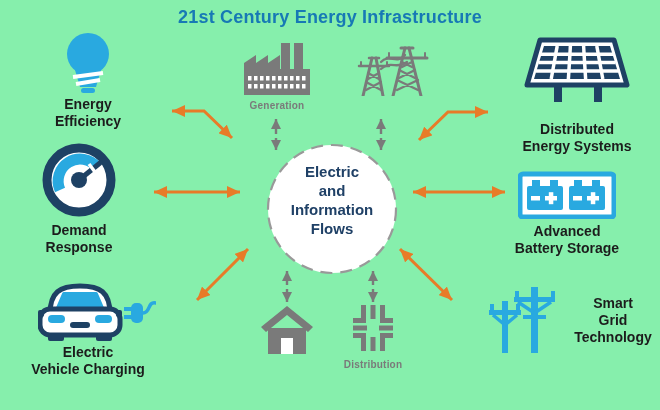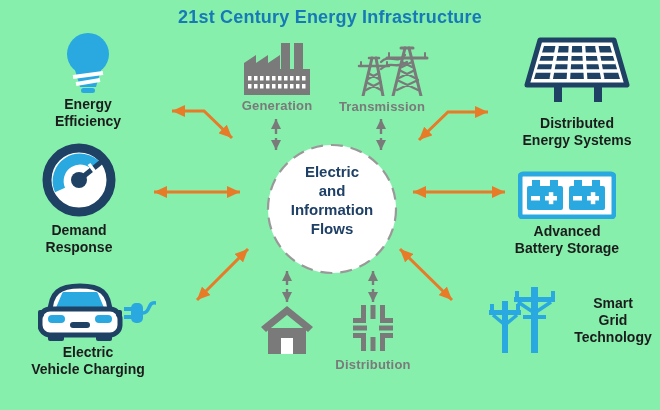--- a/index.html
+++ b/index.html
@@ -5,21 +5,21 @@
   html,body{margin:0;padding:0;background:#fff;}
   #stage{position:relative;width:660px;height:410px;background:#86efac;overflow:hidden;
          font-family:"Liberation Sans",sans-serif;padding-left:16px;}
   .abs{position:absolute;}
   #title{left:0;top:7px;width:660px;text-align:center;font-size:18px;font-weight:bold;
          color:#1779b5;letter-spacing:.2px;}
   .node{position:absolute;text-align:center;}
   .icon{display:block;margin:0 auto;}
   .label{white-space:pre-line;font-weight:bold;line-height:17px;text-align:center;}
   .label.dark{font-size:14px;color:#1c1c1c;}
-  .label.gray{font-size:13px;color:#7a7a7a;letter-spacing:.2px;}
+  .label.gray{font-size:10px;color:#7a7a7a;letter-spacing:.2px;}
   #center-label{left:264px;top:162px;width:136px;text-align:center;white-space:pre-line;
          font-size:15px;font-weight:bold;line-height:19px;color:#1f4066;}
   svg{display:block;}
   .sg-row{display:flex;align-items:flex-start;}
 </style>
 </head>
 <body>
 
 <div id="stage">
 
@@ -125,21 +125,21 @@
           <line x1="12" y1="33.9" x2="94" y2="33.9"></line>
           <line x1="33.2" y1="9" x2="27.2" y2="42"></line>
           <line x1="46.4" y1="9" x2="44.4" y2="42"></line>
           <line x1="59.6" y1="9" x2="61.6" y2="42"></line>
           <line x1="72.8" y1="9" x2="78.8" y2="42"></line>
         </g>
         <rect x="30" y="48" width="8" height="17" fill="#1e4164"></rect>
         <rect x="70" y="48" width="8" height="17" fill="#1e4164"></rect>
       </svg>
     </span>
-    <div class="label dark" style="margin-top:8px">Distributed
+    <div class="label dark" style="margin-top:14px">Distributed
 Energy Systems</div>
   </div>
 
   <div class="node" style="left:488px;top:167px;width:158px;">
     <span class="icon" style="width:98px">
       <svg width="98" height="52" viewBox="0 0 98 52">
         <rect x="2" y="7" width="94" height="43" rx="3" fill="#fff" stroke="#29a9e0" stroke-width="5"></rect>
         <g fill="#29a9e0">
           <rect x="14" y="13" width="8" height="6"></rect>
             <rect x="32" y="13" width="8" height="6"></rect>
@@ -237,21 +237,20 @@
           <path d="M28,56 L37,18 M48,56 L41,18" stroke-width="3"></path>
           <path d="M34,18 L44,18" stroke-width="2.5"></path>
           <path d="M24,26 L54,26" stroke-width="2.5"></path>
           <path d="M26,26 L26,22 M52,26 L52,22" stroke-width="2"></path>
           <path d="M31,50 L46,42 M46,50 L31,42 M33,39 L44,33 M44,39 L33,33" stroke-width="2.2"></path>
           <path d="M46,22 C54,13 62,25 70,15" stroke-width="2.3"></path>
           <path d="M46,29 C56,20 62,30 72,22" stroke-width="2.3"></path>
         </g>
       </svg>
     </span>
-    <div class="label gray" style="margin-top:2px">Transmission</div>
   </div>
 
   <div class="node" style="left:243px;top:306px;width:88px;">
     <span class="icon" style="width:52px">
       <svg width="52" height="48" viewBox="0 0 52 48">
         <polygon points="26,0 52,21 47,26 26,9 5,26 0,21" fill="#7a7a7a"></polygon>
         <rect x="7" y="22" width="38" height="26" fill="#7a7a7a"></rect>
         <rect x="20" y="32" width="12" height="16" fill="#fff"></rect>
       </svg>
     </span>

